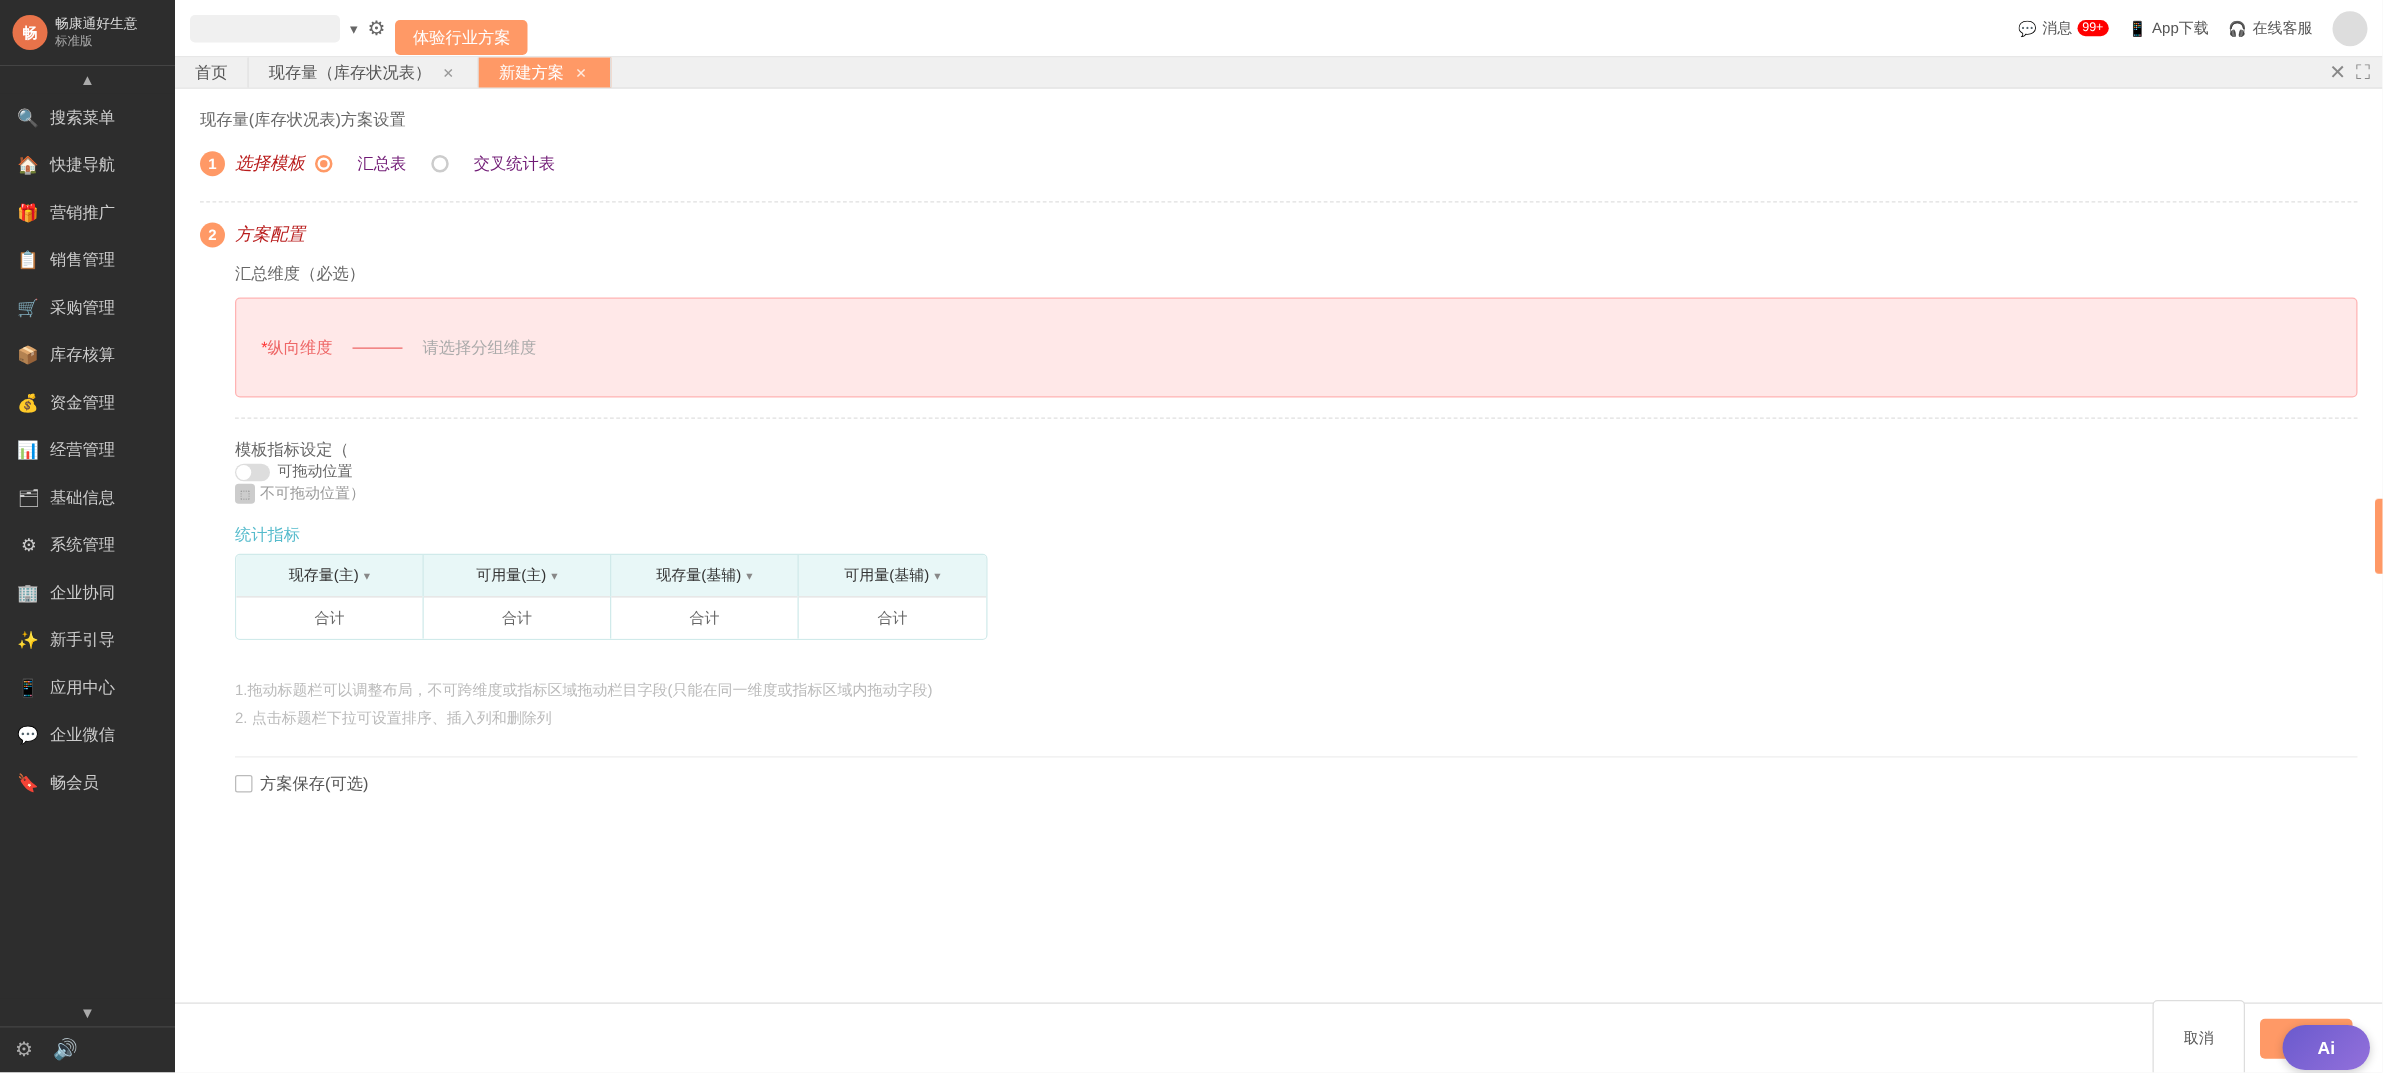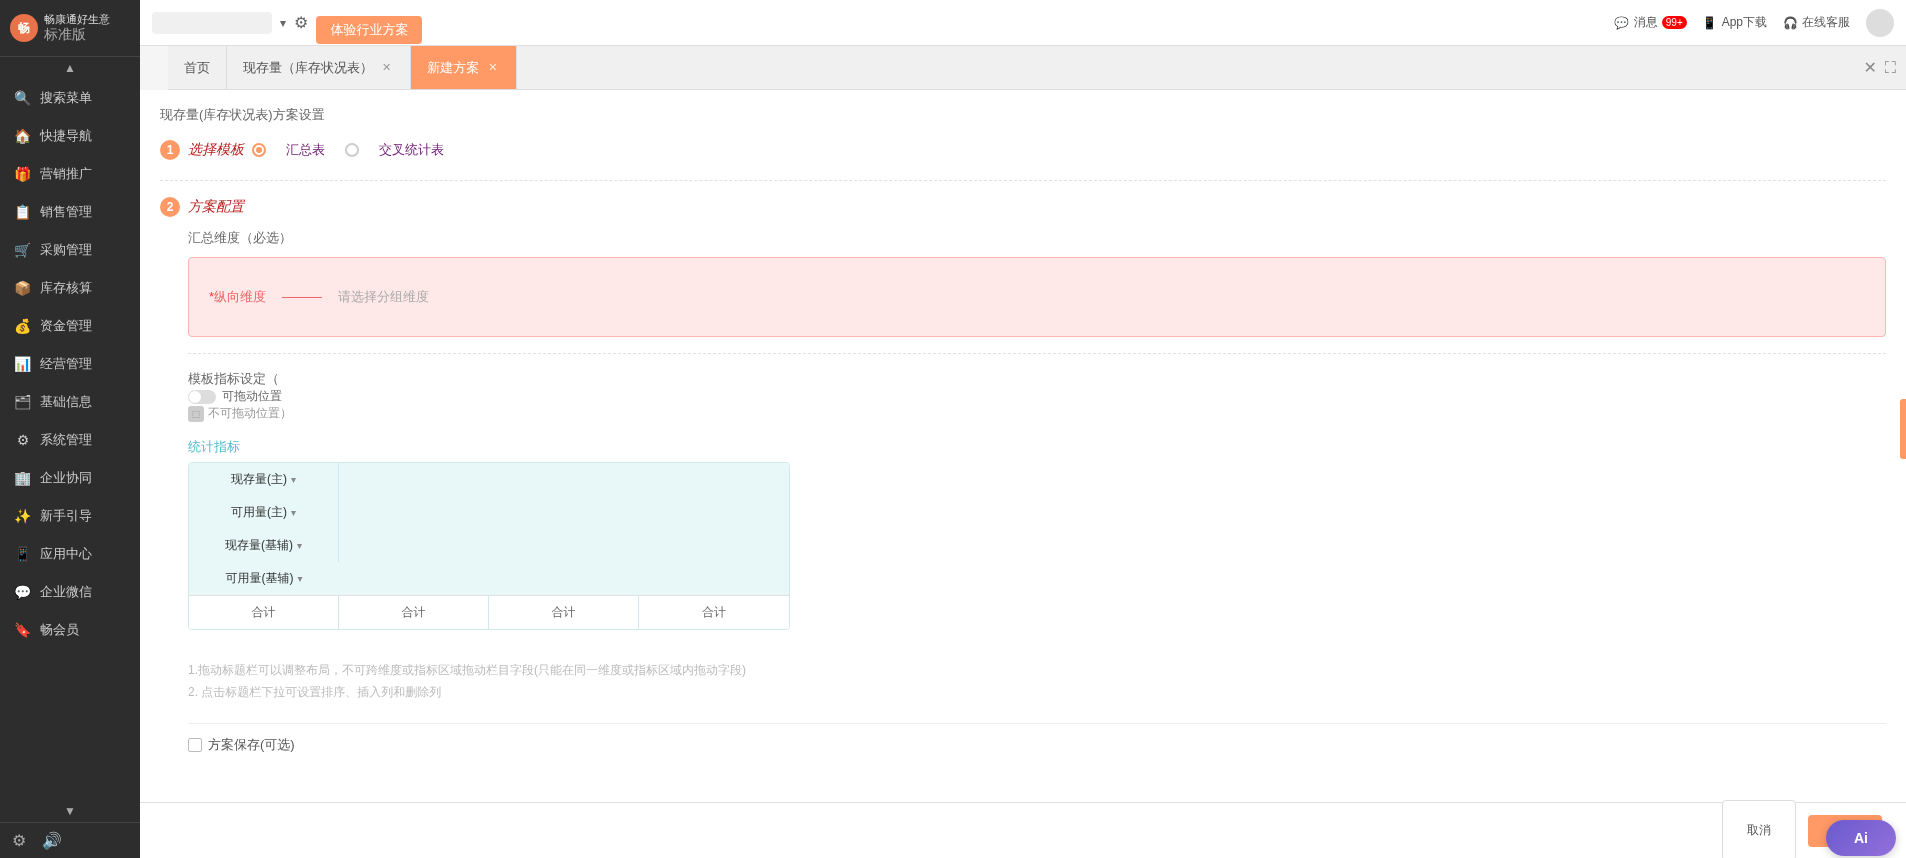--- a/index.html
+++ b/index.html
@@ -29,21 +29,21 @@
       border-radius: 50%;
       display: flex; align-items: center; justify-content: center;
       color: white; font-size: 12px; font-weight: bold;
     }
     .sidebar-logo-text {
       font-size: 11px;
       color: #ddd;
       line-height: 1.3;
     }
     .sidebar-logo-sub {
-      font-size: 14px;
+      font-size: 10px;
       color: #aaa;
     }
     .sidebar-scroll {
       flex: 1;
       overflow-y: auto;
       overflow-x: hidden;
     }
     .sidebar-scroll::-webkit-scrollbar { width: 4px; }
     .sidebar-scroll::-webkit-scrollbar-thumb { background: #555; }
     .sidebar-item {
@@ -162,27 +162,26 @@
     }
     .topbar-avatar {
       width: 28px;
       height: 28px;
       background: #ddd;
       border-radius: 50%;
     }
 
     
     .tabbar {
-      height: 44px;
+      height: 25px;
       background: #f0f0f0;
       display: flex;
       align-items: stretch;
       border-bottom: 1px solid #ddd;
       flex-shrink: 0;
-      margin-left: 28px;
     }
     .tab {
       display: flex;
       align-items: center;
       padding: 0 16px;
       gap: 6px;
       font-size: 13px;
       color: #555;
       cursor: pointer;
       border-right: 1px solid #ddd;
@@ -396,21 +395,20 @@
     .indicator-table {
       border: 1px solid #d0eaea;
       border-radius: 4px;
       overflow: hidden;
       width: fit-content;
       min-width: 600px;
     }
     .indicator-table-header {
       display: flex;
       background: #e8f7f7;
-      flex-direction: column;
     }
     .indicator-table-body {
       display: flex;
       background: #fff;
     }
     .indicator-col {
       width: 150px;
       border-right: 1px solid #d0eaea;
       text-align: center;
     }

